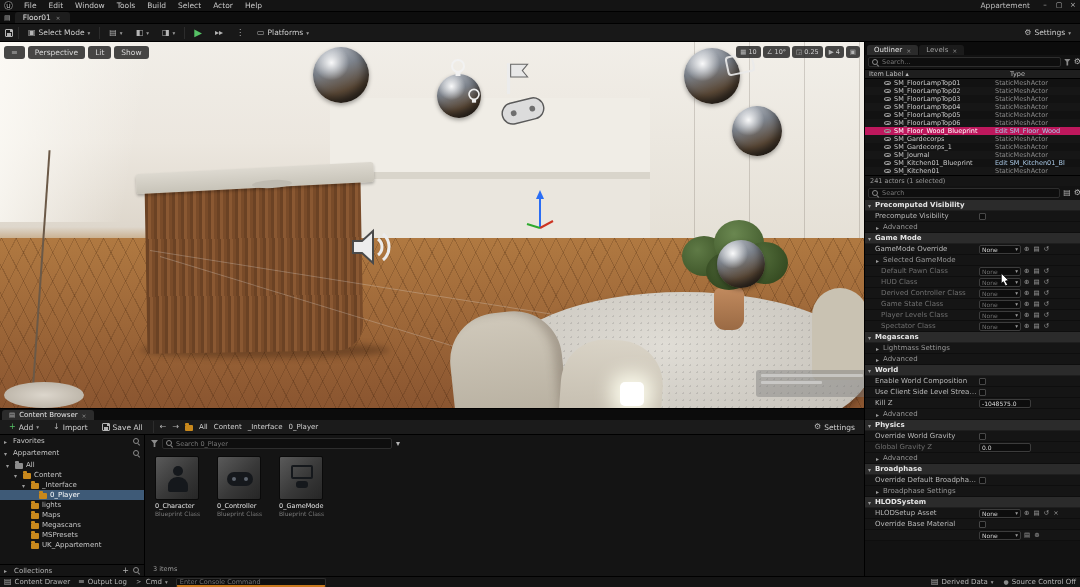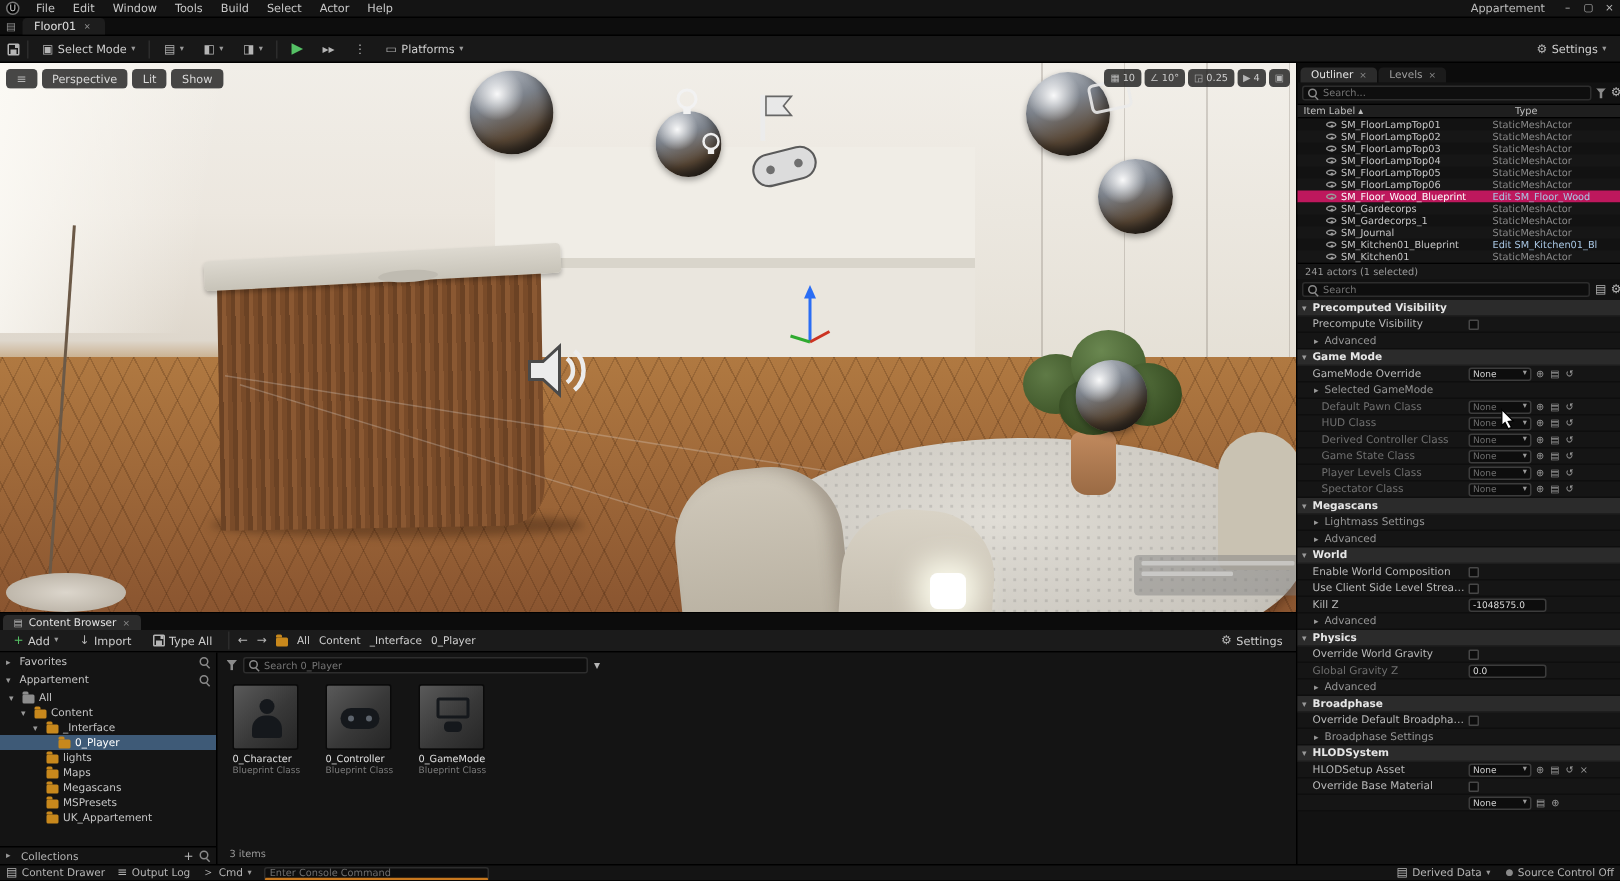--- a/index.html
+++ b/index.html
@@ -833,21 +833,21 @@
           <span class="gly" style="color:#55c165">+</span>
           <span>Add</span>
           <span class="dda">▾</span>
         </span>
       <span class="tb-btn">
           <span class="gly">↓</span>
           <span>Import</span>
         </span>
       <span class="tb-btn">
           <span class="floppy"></span>
-          <span>Type All</span>
+          <span>Save All</span>
         </span>
       <span class="tb-sep"></span>
       <span class="gly">←</span>
       <span class="gly">→</span>
       <span class="folder"></span>
       <span class="crumbs" style="display:flex;align-items:center">
 
       <span class="crumb" style="font-size:7px;color:#d0d0d0;margin-right:6px">All</span>
           <span class="crumb" style="font-size:7px;color:#d0d0d0;margin-right:6px">Content</span>
           <span class="crumb" style="font-size:7px;color:#d0d0d0;margin-right:6px">_Interface</span>

